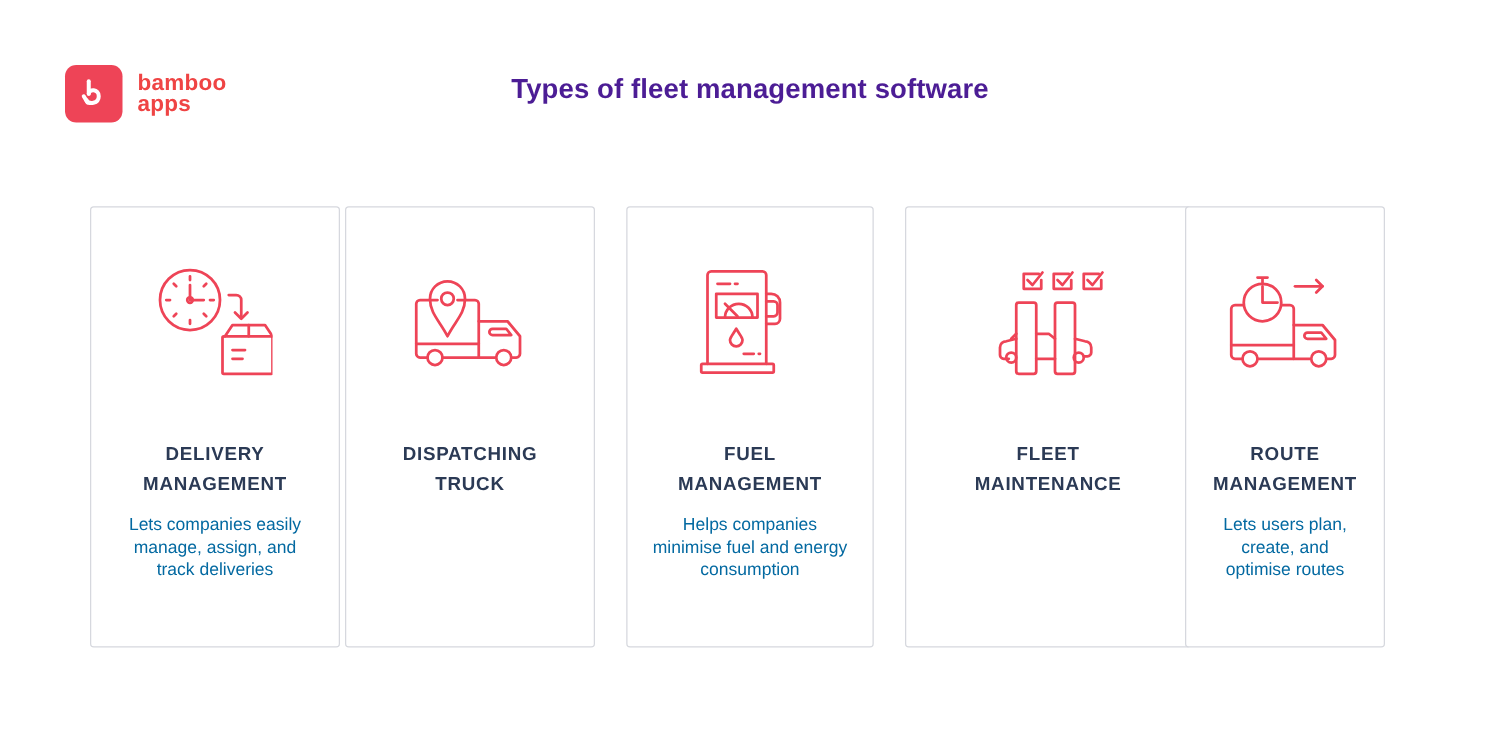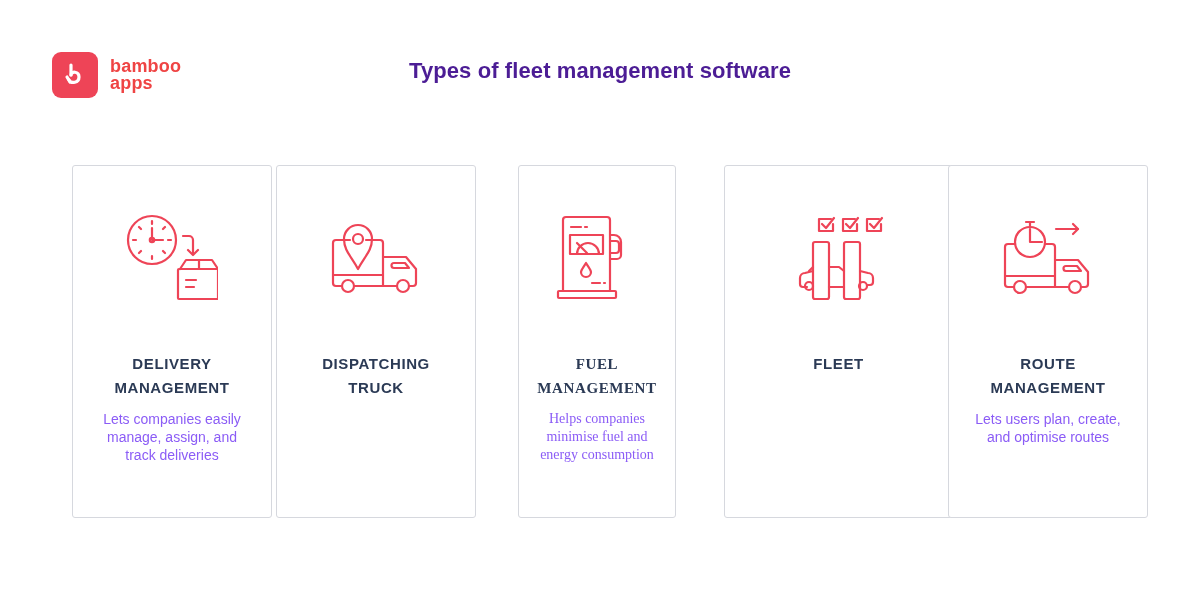--- a/index.html
+++ b/index.html
@@ -10,21 +10,21 @@
   .logo-mark { width: 46px; height: 46px; border-radius: 9px; background: #ee4457; display: flex; align-items: center; justify-content: center; }
   .logo-text { margin-left: 12px; font-weight: bold; font-size: 18px; line-height: 17px; color: #ef4444; letter-spacing: 0.2px; }
   .logo-text span { display: block; }
 
   .page-title { position: absolute; left: 0; width: 1200px; top: 58px; text-align: center; font-weight: bold; font-size: 22px; color: #4c1d95; letter-spacing: 0.1px; }
 
   .card { position: absolute; top: 165px; height: 353px; border: 1px solid #d6d8de; border-radius: 3px; background: #fff; }
   .card-icon { position: absolute; top: 42px; left: 0; right: 0; height: 100px; display: flex; justify-content: center; align-items: center; }
   .card-title { position: absolute; top: 186px; left: 0; right: 0; text-align: center; font-weight: bold; font-size: 15px; line-height: 24px; color: #2b3a55; letter-spacing: 0.6px; }
   .card-title span { display: block; }
-  .card-desc { position: absolute; top: 244px; left: 18px; right: 18px; text-align: center; font-size: 14px; line-height: 18px; color: #8b5cf6; }
+  .card-desc { position: absolute; top: 244px; left: 18px; right: 18px; text-align: center; font-size: 14px; line-height: 18px; color: #0369a1; }
 </style>
 </head>
 <body>
 
 <div class="logo">
   <div class="logo-mark">
     <svg width="24" height="26" viewBox="0 0 24 26" fill="none" stroke="#ffffff" stroke-width="3.2" stroke-linecap="round" stroke-linejoin="round">
       <path d="M8 3 L8 13"></path>
       <path d="M8 13 C8 9 16 9 16 15 C16 21 8 22 6 18"></path>
       <path d="M4 15 L7 20"></path>
@@ -74,21 +74,21 @@
       <circle cx="18" cy="69" r="6"></circle>
       <circle cx="73" cy="69" r="6"></circle>
     </svg>
   </div>
   <div class="card-title">
     <span>DISPATCHING</span>
     <span>TRUCK</span>
   </div>
 </div>
 
-<div class="card" style="left:518px; width:158px;font-family:Liberation Serif, serif;">
+<div class="card" style="left:501px; width:198px;">
   <div class="card-icon">
     <svg width="84" height="86" viewBox="0 0 84 86" fill="none" stroke="#ee4457" stroke-width="2.2" stroke-linecap="round" stroke-linejoin="round">
       <path d="M8 76 V5 a3 3 0 0 1 3 -3 H52 a3 3 0 0 1 3 3 V76"></path>
       <rect x="3" y="76" width="58" height="7" rx="1"></rect>
       <path d="M16 12 h10 M30 12 h2"></path>
       <rect x="15" y="20" width="33" height="19"></rect>
       <path d="M22 39 a11 11 0 0 1 22 0"></path>
       <path d="M22 28 l10 10"></path>
       <path d="M31 48 c-3 5 -5 7 -5 9 a5 5 0 0 0 10 0 c0 -2 -2 -4 -5 -9 Z"></path>
       <path d="M37 68 h8 M49 68 h1"></path>
@@ -118,24 +118,25 @@
       <path d="M20 52 l-4 4"></path>
       <circle cx="16" cy="71" r="4"></circle>
       <path d="M36 52 H46 l5 4"></path>
       <path d="M67 56 l8 2 a5 5 0 0 1 5 5 v4 a3 3 0 0 1 -3 3 H74"></path>
       <circle cx="70" cy="71" r="4"></circle>
       <path d="M36 72 H51"></path>
     </svg>
   </div>
   <div class="card-title">
     <span>FLEET</span>
+    <span>MAINTENANCE</span>
   </div>
 </div>
 
-<div class="card" style="left:948px; width:200px;">
+<div class="card" style="left:948px; width:160px;">
   <div class="card-icon">
     <svg width="92" height="80" viewBox="0 0 92 80" fill="none" stroke="#ee4457" stroke-width="2.2" stroke-linecap="round" stroke-linejoin="round">
       <path d="M24 4 h8 M28 4 v4"></path>
       <circle cx="28" cy="24" r="15"></circle>
       <path d="M28 11 V24 H40"></path>
       <path d="M54 11 H76"></path>
       <path d="M71 6 l5 5 l-5 5"></path>
       <path d="M13 26 H6 a3 3 0 0 0 -3 3 V66 a3 3 0 0 0 3 3 H12"></path>
       <path d="M43 26 H50 a3 3 0 0 1 3 3 V69"></path>
       <path d="M3 58 H53"></path>

